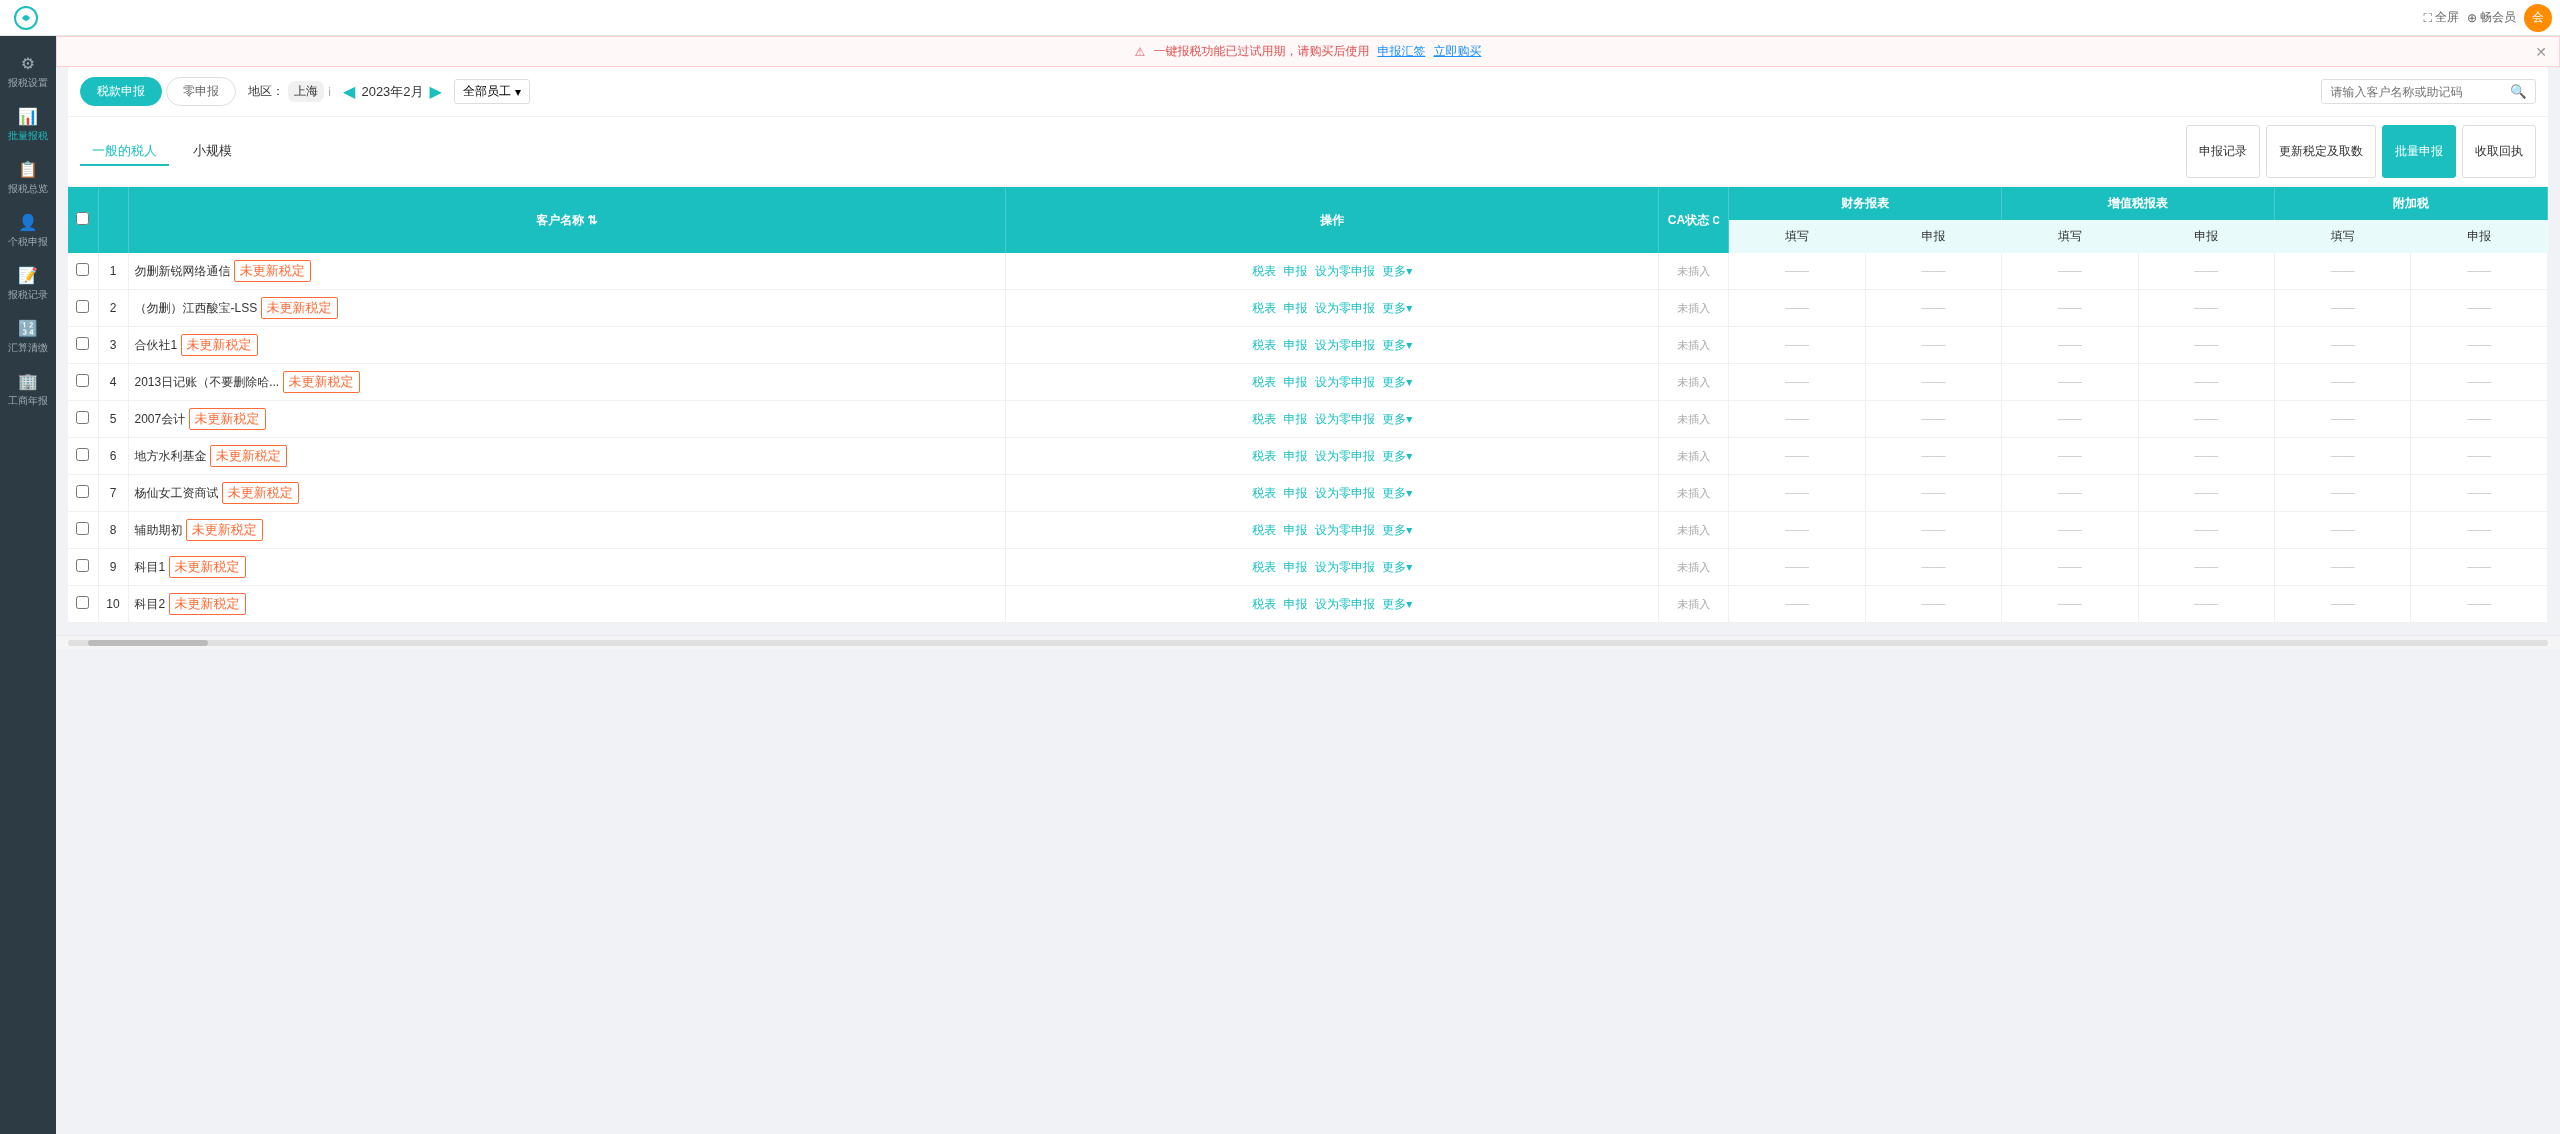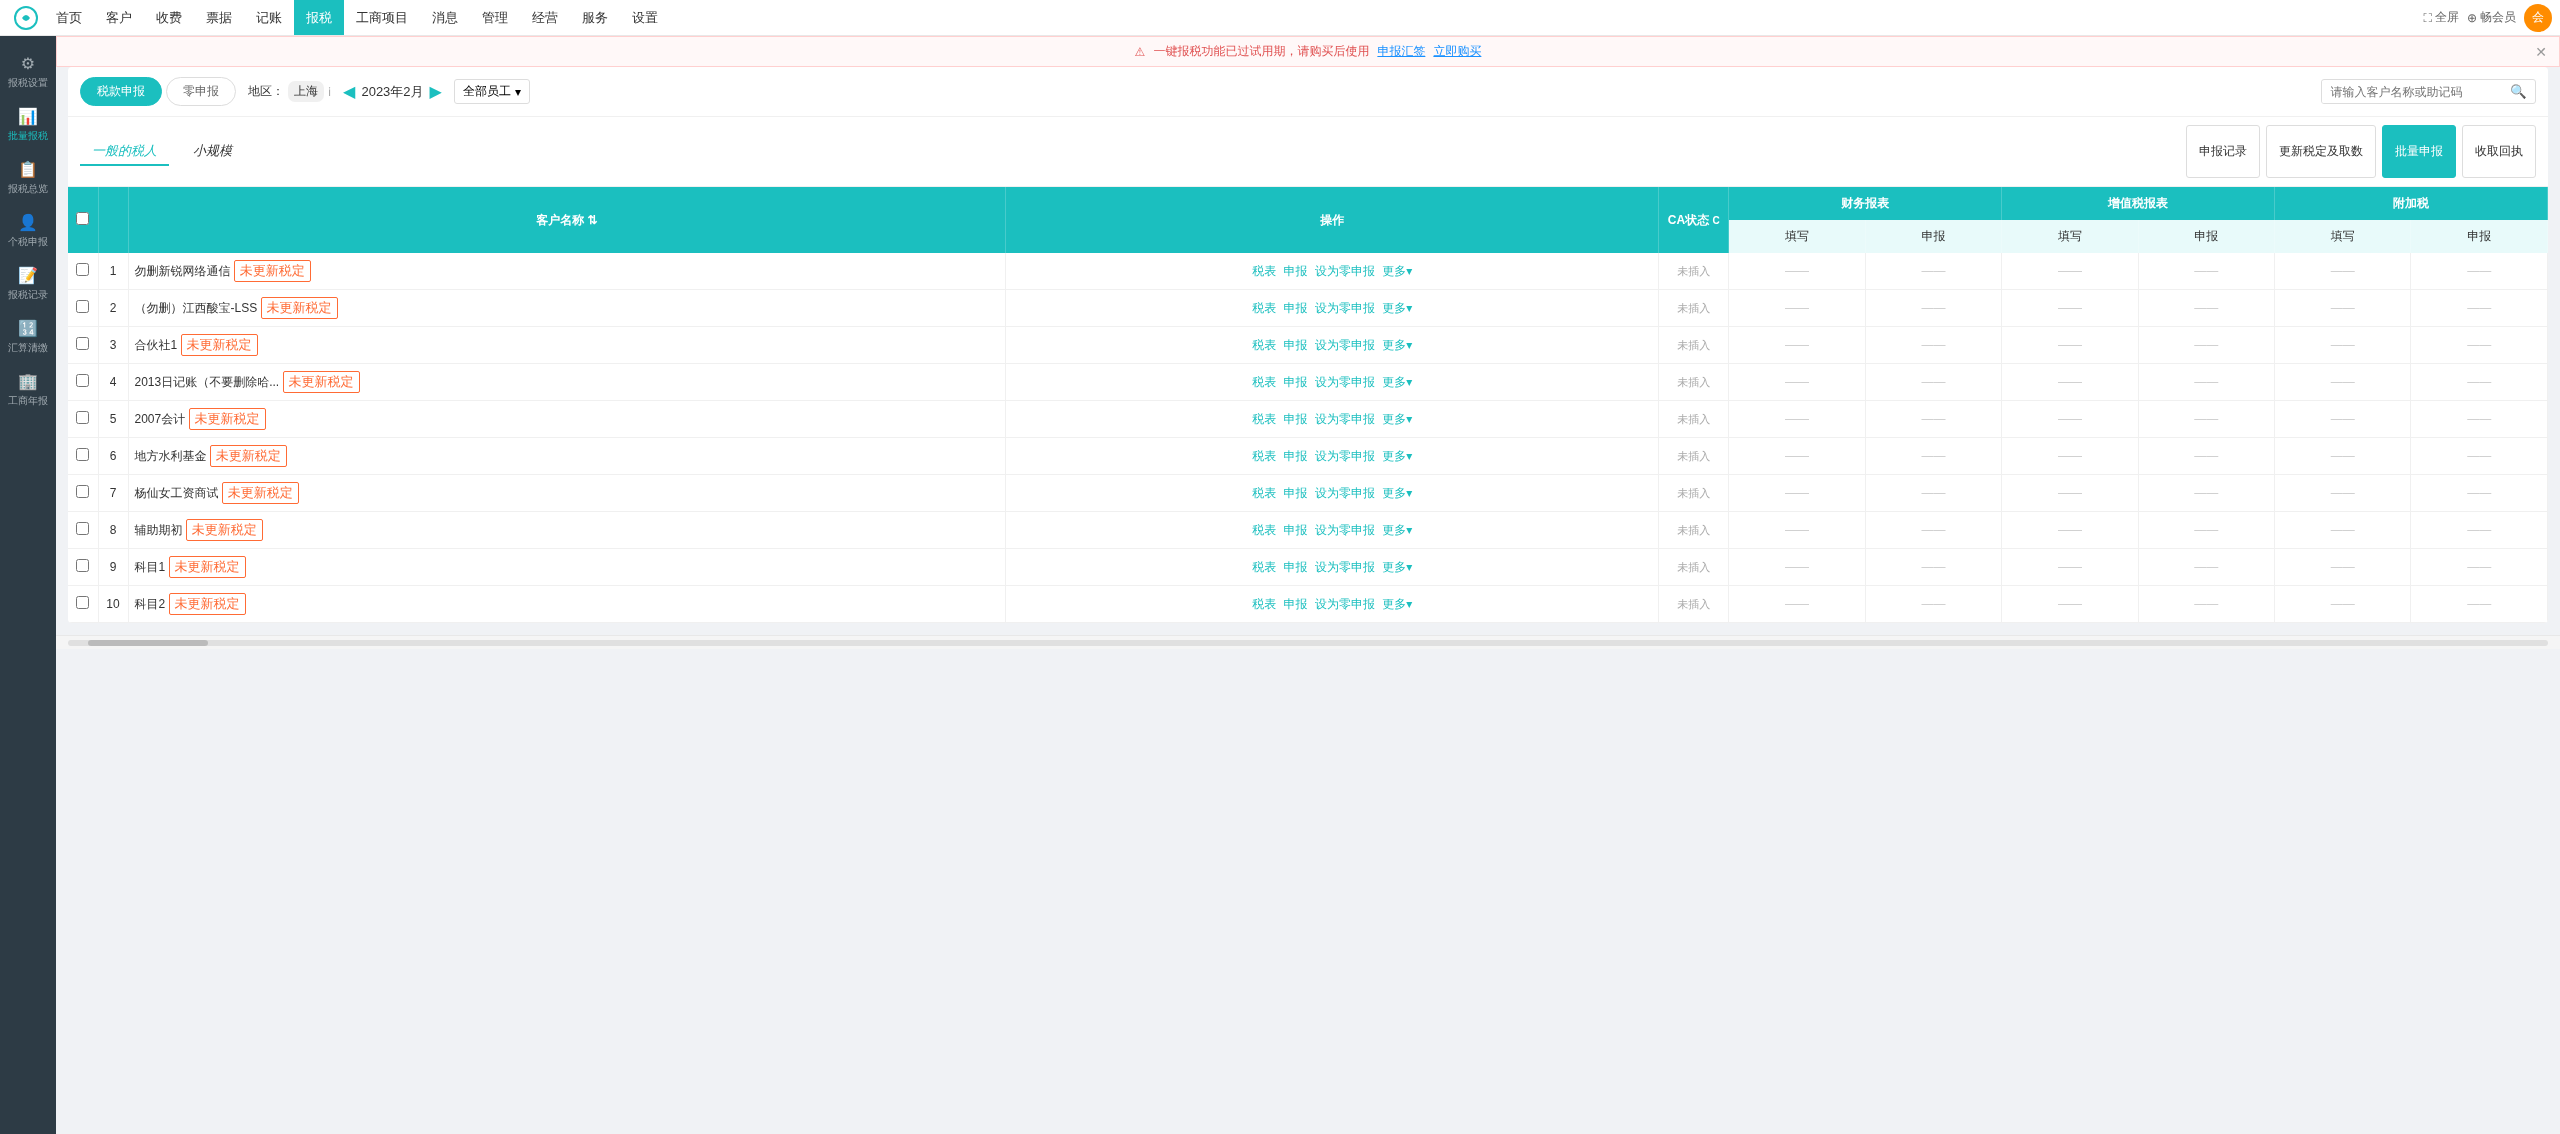--- a/index.html
+++ b/index.html
@@ -47,21 +47,21 @@
     .date-nav { display: flex; align-items: center; gap: 6px; margin-left: 8px; }
     .date-nav .arrow-btn { cursor: pointer; color: #1bbfbf; font-size: 16px; background: none; border: none; }
     .date-display { font-size: 13px; color: #333; }
     .staff-select { display: flex; align-items: center; gap: 4px; border: 1px solid #ddd; border-radius: 3px; padding: 3px 8px; cursor: pointer; font-size: 12px; margin-left: 8px; }
     .search-box { margin-left: auto; display: flex; align-items: center; border: 1px solid #ddd; border-radius: 3px; overflow: hidden; }
     .search-box input { border: none; outline: none; padding: 4px 8px; font-size: 12px; width: 180px; }
     .search-box .search-icon-btn { padding: 4px 8px; cursor: pointer; background: none; border: none; color: #aaa; }
 
     
     .taxpayer-row { display: flex; align-items: center; padding: 8px 12px; gap: 12px; border-bottom: 1px solid #f0f0f0; }
-    .taxpayer-tab { padding: 4px 12px; cursor: pointer; font-size: 13px; color: #333; border-bottom: 2px solid transparent; font-style: italic; }
+    .taxpayer-tab { padding: 4px 12px; cursor: pointer; font-size: 13px; color: #333; border-bottom: 2px solid transparent; }
     .taxpayer-tab.active { color: #1bbfbf; border-bottom-color: #1bbfbf; }
     .action-btns { margin-left: auto; display: flex; gap: 6px; }
     .action-btn { padding: 17px 12px; border: 1px solid #ddd; border-radius: 3px; cursor: pointer; font-size: 12px; background: #fff; color: #333; }
     .action-btn.primary { background: #1bbfbf; color: #fff; border-color: #1bbfbf; }
 
     
     .table-wrapper { overflow-x: auto; }
     table { width: 100%; border-collapse: collapse; font-size: 12px; }
     table thead tr th { background: #1bbfbf; color: #fff; padding: 8px 6px; text-align: center; border-right: 1px solid rgba(255,255,255,0.2); white-space: nowrap; }
     table thead tr th.sub-header { background: #e8fafa; color: #333; font-weight: normal; }
@@ -82,34 +82,20 @@
   </style>
 </head>
 <body>
 
 <div class="top-nav">
   <div class="logo">
     <svg viewBox="0 0 24 24" fill="none">
       <circle cx="12" cy="12" r="11" stroke="#1bbfbf" stroke-width="2"></circle>
       <path d="M8 12 Q12 6 16 12 Q12 18 8 12Z" fill="#1bbfbf"></path>
     </svg>
-  </div>
-  <div class="nav-items">
-    <div class="nav-item">首页</div>
-    <div class="nav-item">客户</div>
-    <div class="nav-item">收费</div>
-    <div class="nav-item">票据</div>
-    <div class="nav-item">记账</div>
-    <div class="nav-item active">报税</div>
-    <div class="nav-item">工商项目</div>
-    <div class="nav-item">消息</div>
-    <div class="nav-item">管理</div>
-    <div class="nav-item">经营</div>
-    <div class="nav-item">服务</div>
-    <div class="nav-item">设置</div>
   </div>
   <div class="nav-right">
     <div class="nav-right-btn">
       <span>⛶</span>
       <span>全屏</span>
     </div>
     <div class="nav-right-btn">
       <span>⊕</span>
       <span>畅会员</span>
     </div>

